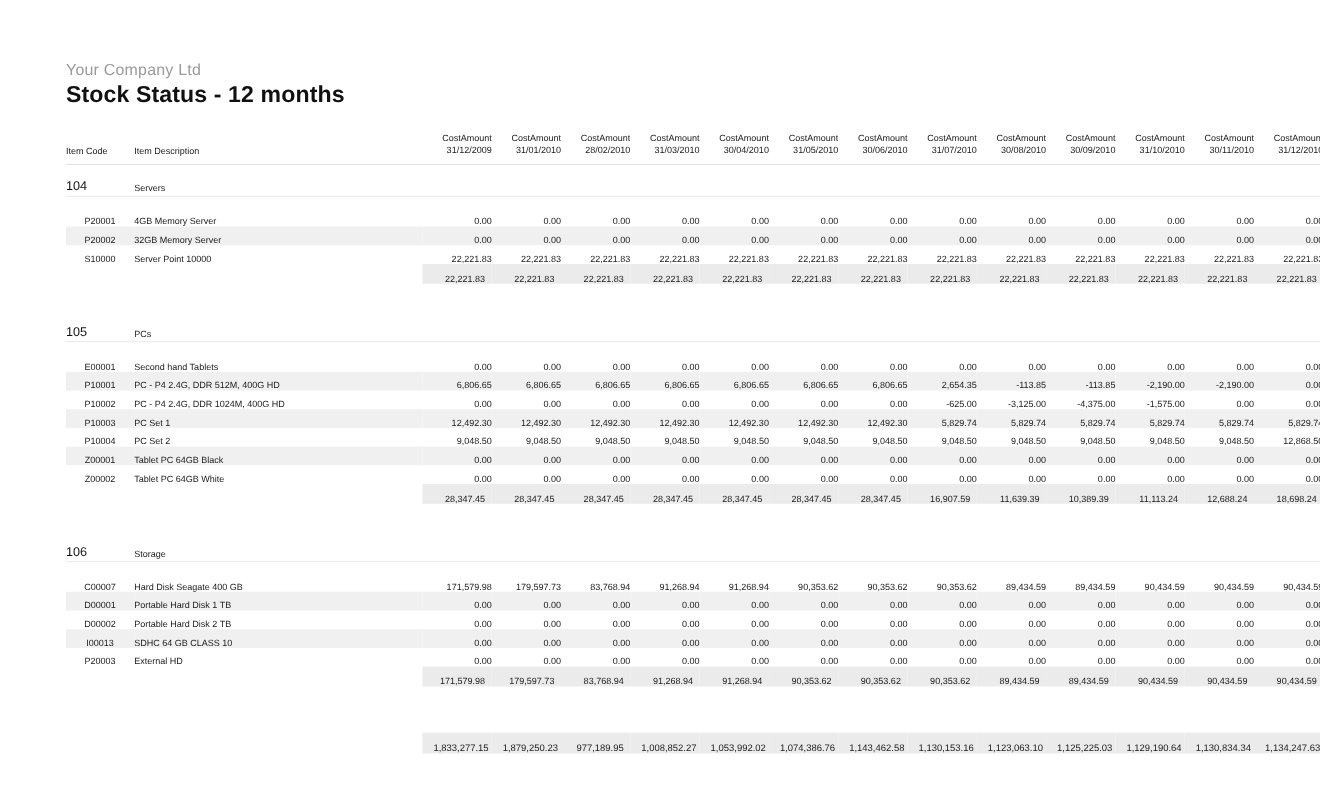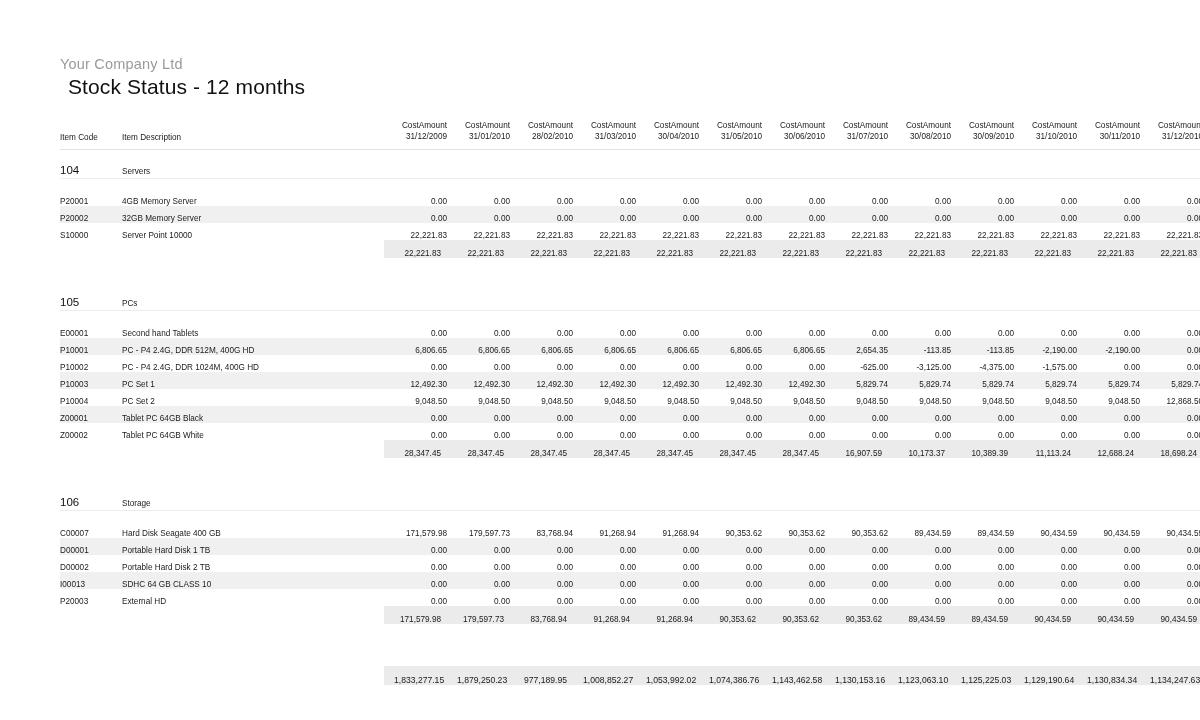--- a/index.html
+++ b/index.html
@@ -23,23 +23,23 @@
   }
   .company {
     font-size: 14.5px;
     color: #9a9a9a;
     letter-spacing: 0.2px;
     margin: 0 0 3px 0;
     font-weight: 400;
   }
   .report-title {
     font-size: 21px;
-    font-weight: 400;
+    font-weight: 700;
     color: #111111;
-    margin: 0 0 22px 8px;
+    margin: 0 0 22px 0;
     letter-spacing: 0.1px;
   }
   table.report {
     border-collapse: collapse;
     width: 1090px;
     table-layout: fixed;
     font-size: 8.2px;
   }
   table.report td, table.report th {
     padding: 0;
@@ -104,21 +104,21 @@
   tr.spacer-md td { height: 18px; font-size: 0; line-height: 0; }
   tr.spacer-lg td { height: 24px; font-size: 0; line-height: 0; }
 
   
   tr.data-row td {
     height: 17px;
     font-size: 8.2px;
     color: #1a1a1a;
   }
   tr.data-row.alt td { background: #f0f0f0; }
-  td.cell-code { padding-left: 2px; text-align: left; }
+  td.cell-code { padding-left: 2px; text-align: center; }
   td.cell-desc { padding-left: 2px; text-align: left; }
   td.cell-num  { text-align: right; padding-right: 6px; }
 
   
   tr.subtotal-row td {
     height: 18px;
     font-size: 8.2px;
     color: #1a1a1a;
   }
   tr.subtotal-row td.cell-num {
@@ -441,21 +441,21 @@
           <td class="cell-code"></td>
           <td class="cell-desc"></td>
           <td class="cell-num">28,347.45</td>
           <td class="cell-num">28,347.45</td>
           <td class="cell-num">28,347.45</td>
           <td class="cell-num">28,347.45</td>
           <td class="cell-num">28,347.45</td>
           <td class="cell-num">28,347.45</td>
           <td class="cell-num">28,347.45</td>
           <td class="cell-num">16,907.59</td>
-          <td class="cell-num">10,173.37</td>
+          <td class="cell-num">11,639.39</td>
           <td class="cell-num">10,389.39</td>
           <td class="cell-num">11,113.24</td>
           <td class="cell-num">12,688.24</td>
           <td class="cell-num">18,698.24</td>
         </tr>
         <tr class="spacer-lg">
           <td class="sep-cell" colspan="15"></td>
         </tr>
         <tr class="group-row">
           <td class="group-code">106</td>

